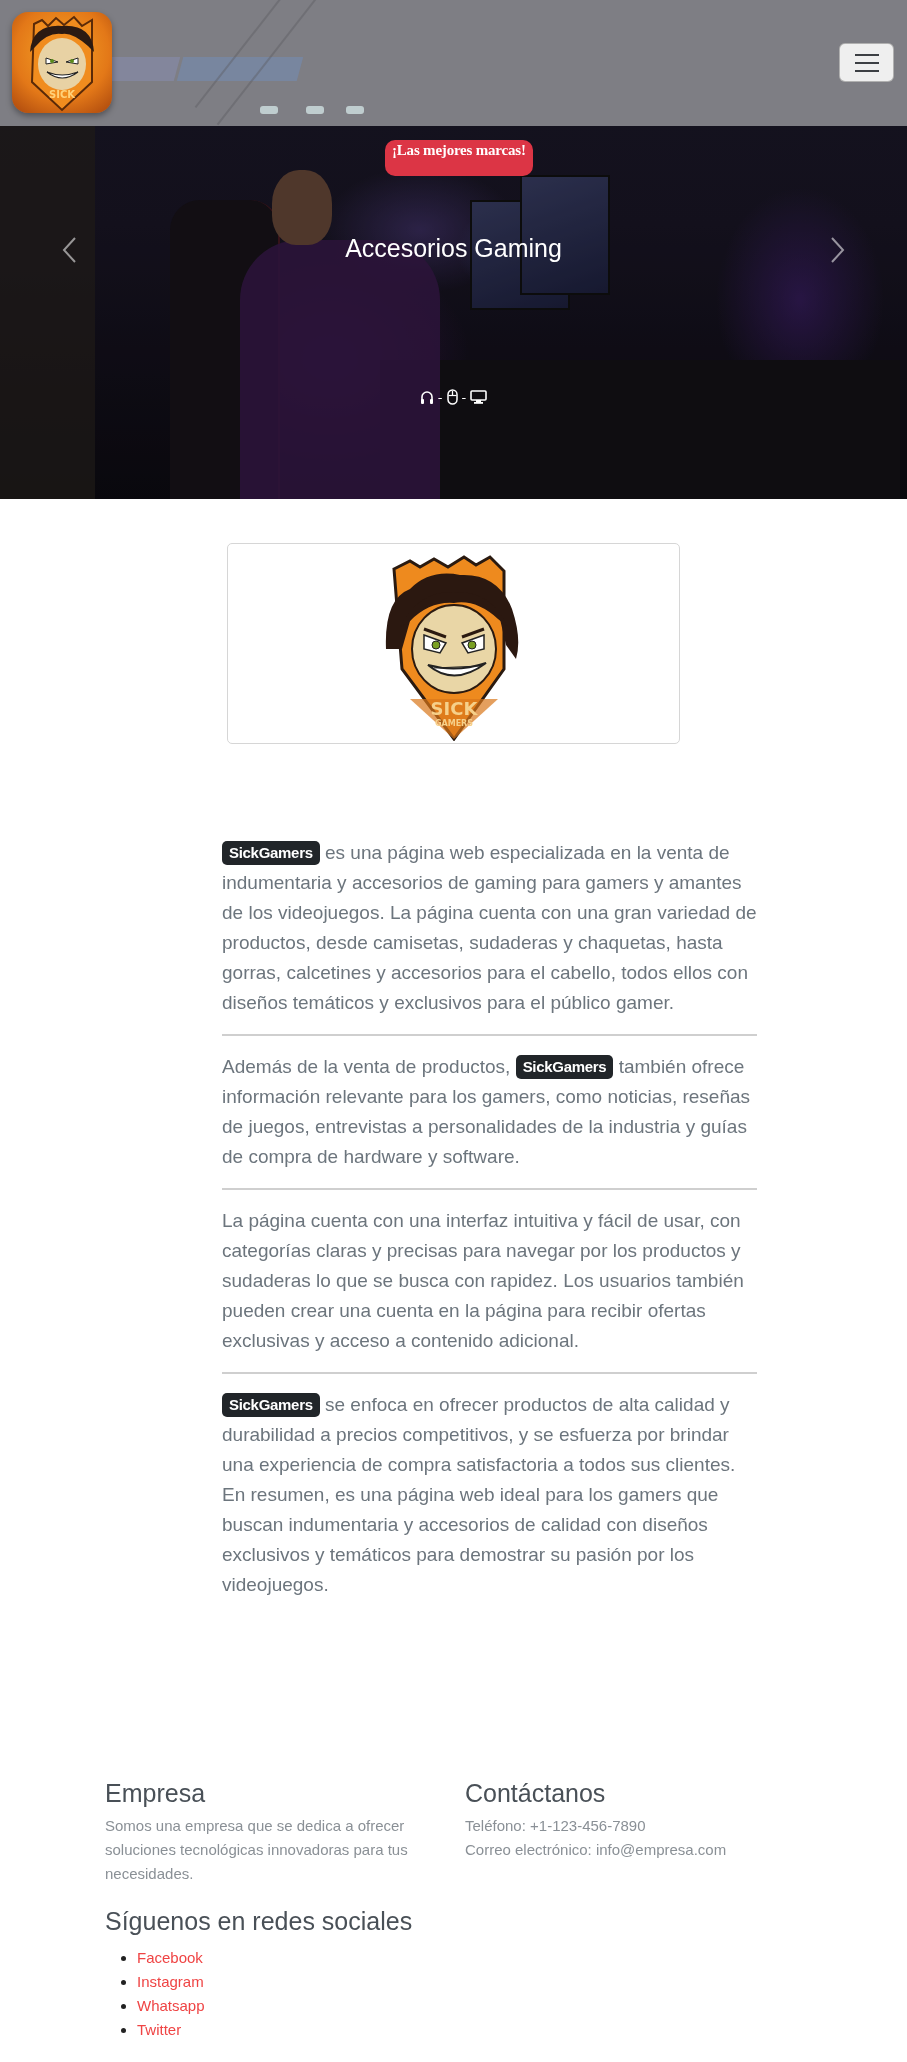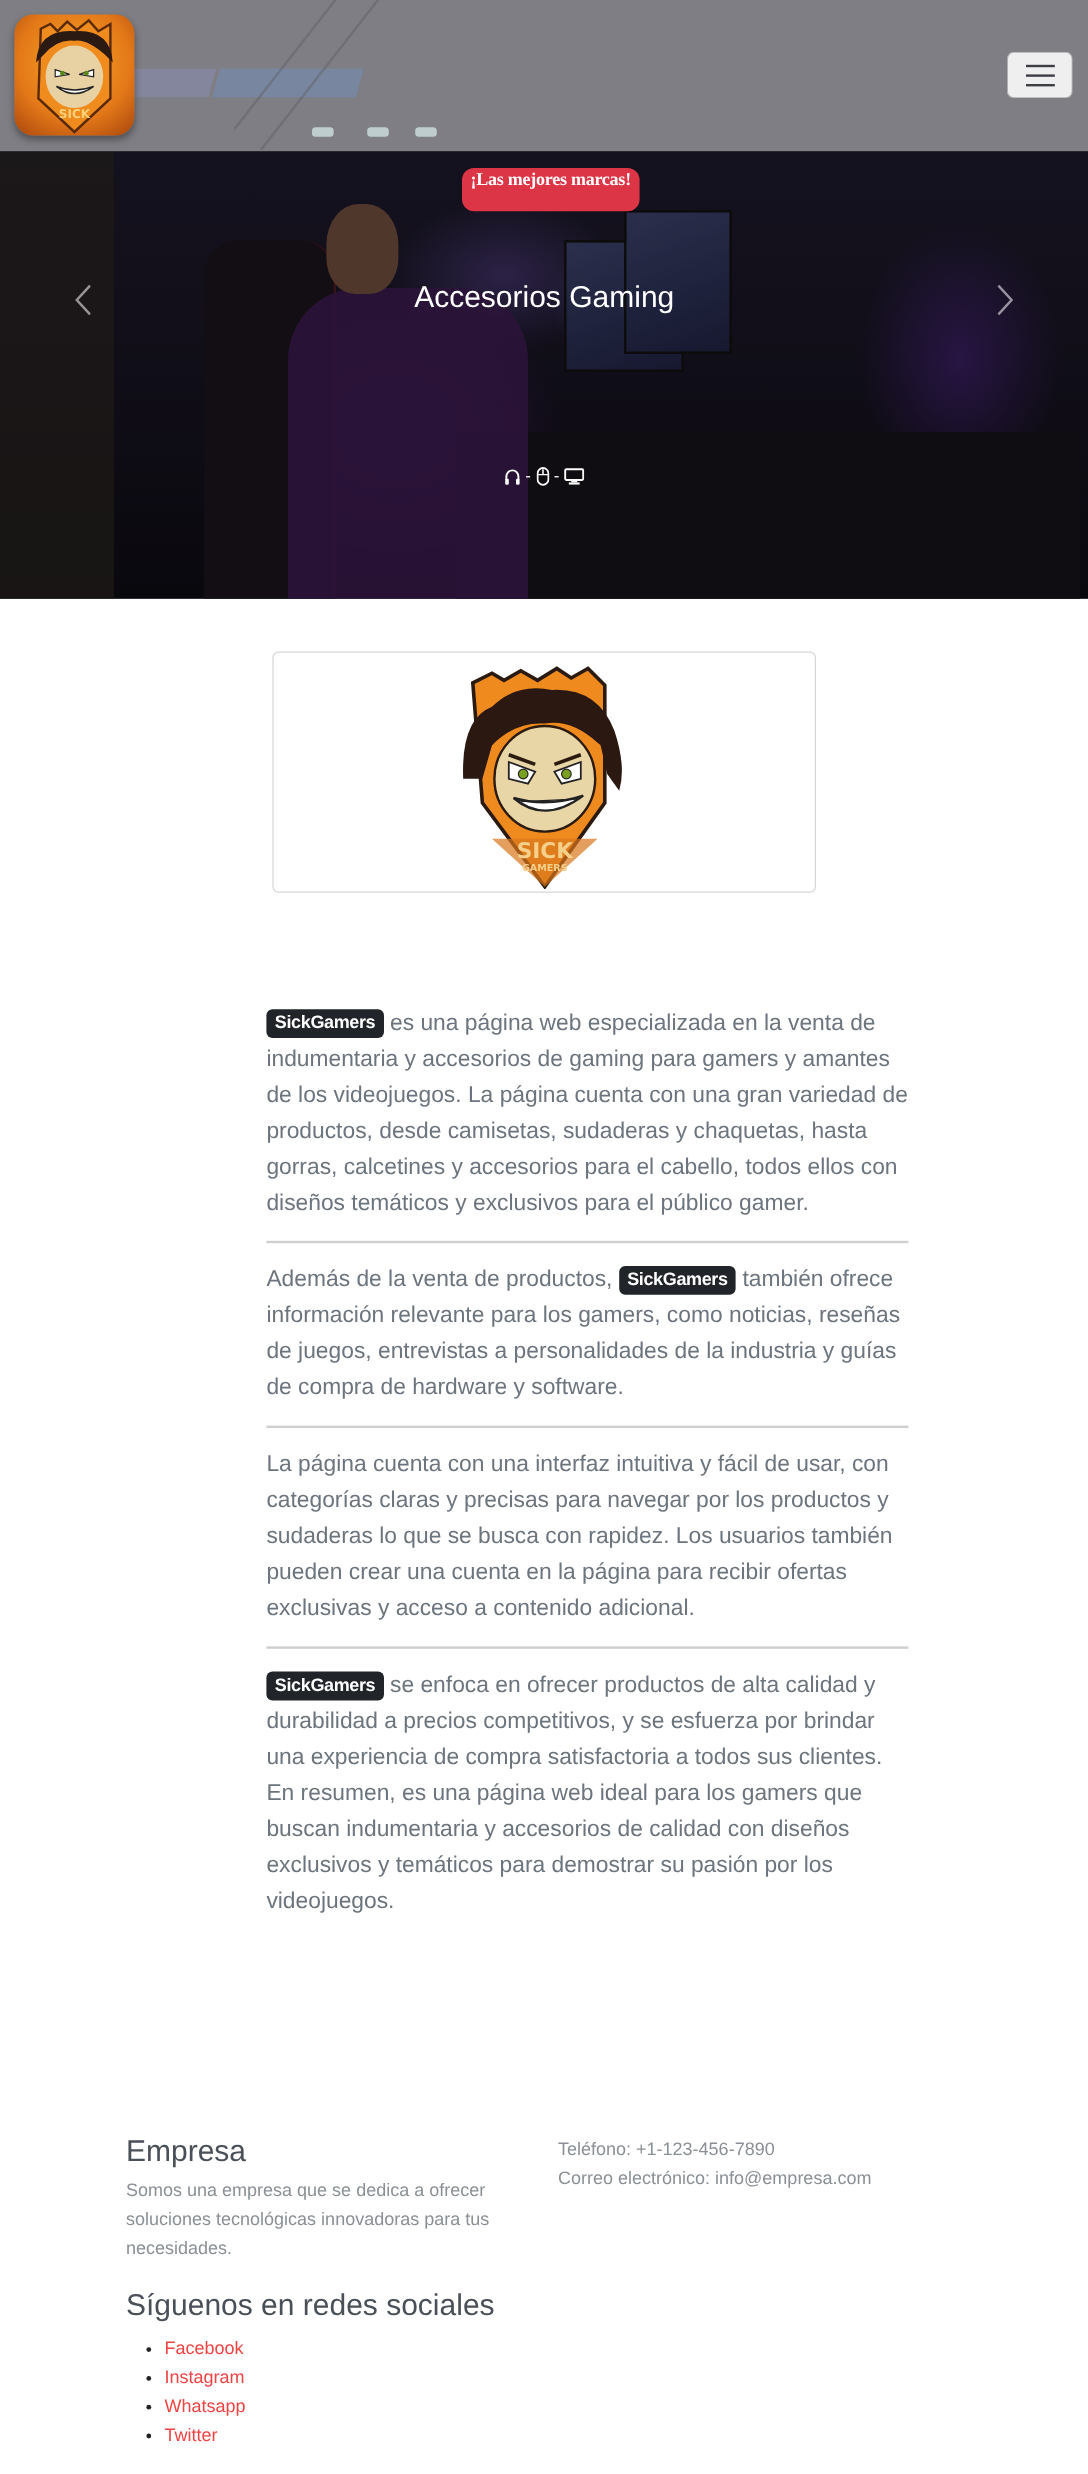--- a/index.html
+++ b/index.html
@@ -177,20 +177,21 @@
   <hr>
   <p><span class="brand-badge">SickGamers</span><span> se enfoca en ofrecer productos de alta calidad y durabilidad a precios competitivos, y se esfuerza por brindar una experiencia de compra satisfactoria a todos sus clientes. En resumen, es una página web ideal para los gamers que buscan indumentaria y accesorios de calidad con diseños exclusivos y temáticos para demostrar su pasión por los videojuegos.</span></p>
 </article>
 
 <footer class="footer">
   <div class="f-col" style="left:105px;top:0;width:320px;">
     <h3>Empresa</h3>
     <p style="margin-top:4px;">Somos una empresa que se dedica a ofrecer soluciones tecnológicas innovadoras para tus necesidades.</p>
   </div>
   <div class="f-col" style="left:465px;top:0;width:360px;">
+    <h3>Contáctanos</h3>
     <p style="margin-top:4px;">Teléfono: +1-123-456-7890</p>
     <p style="">Correo electrónico: info@empresa.com</p>
   </div>
   <div class="f-col" style="left:105px;top:128px;width:400px;">
     <h3>Síguenos en redes sociales</h3>
     <ul>
       <li><a>Facebook</a></li>
       <li><a>Instagram</a></li>
       <li><a>Whatsapp</a></li>
       <li><a>Twitter</a></li>

